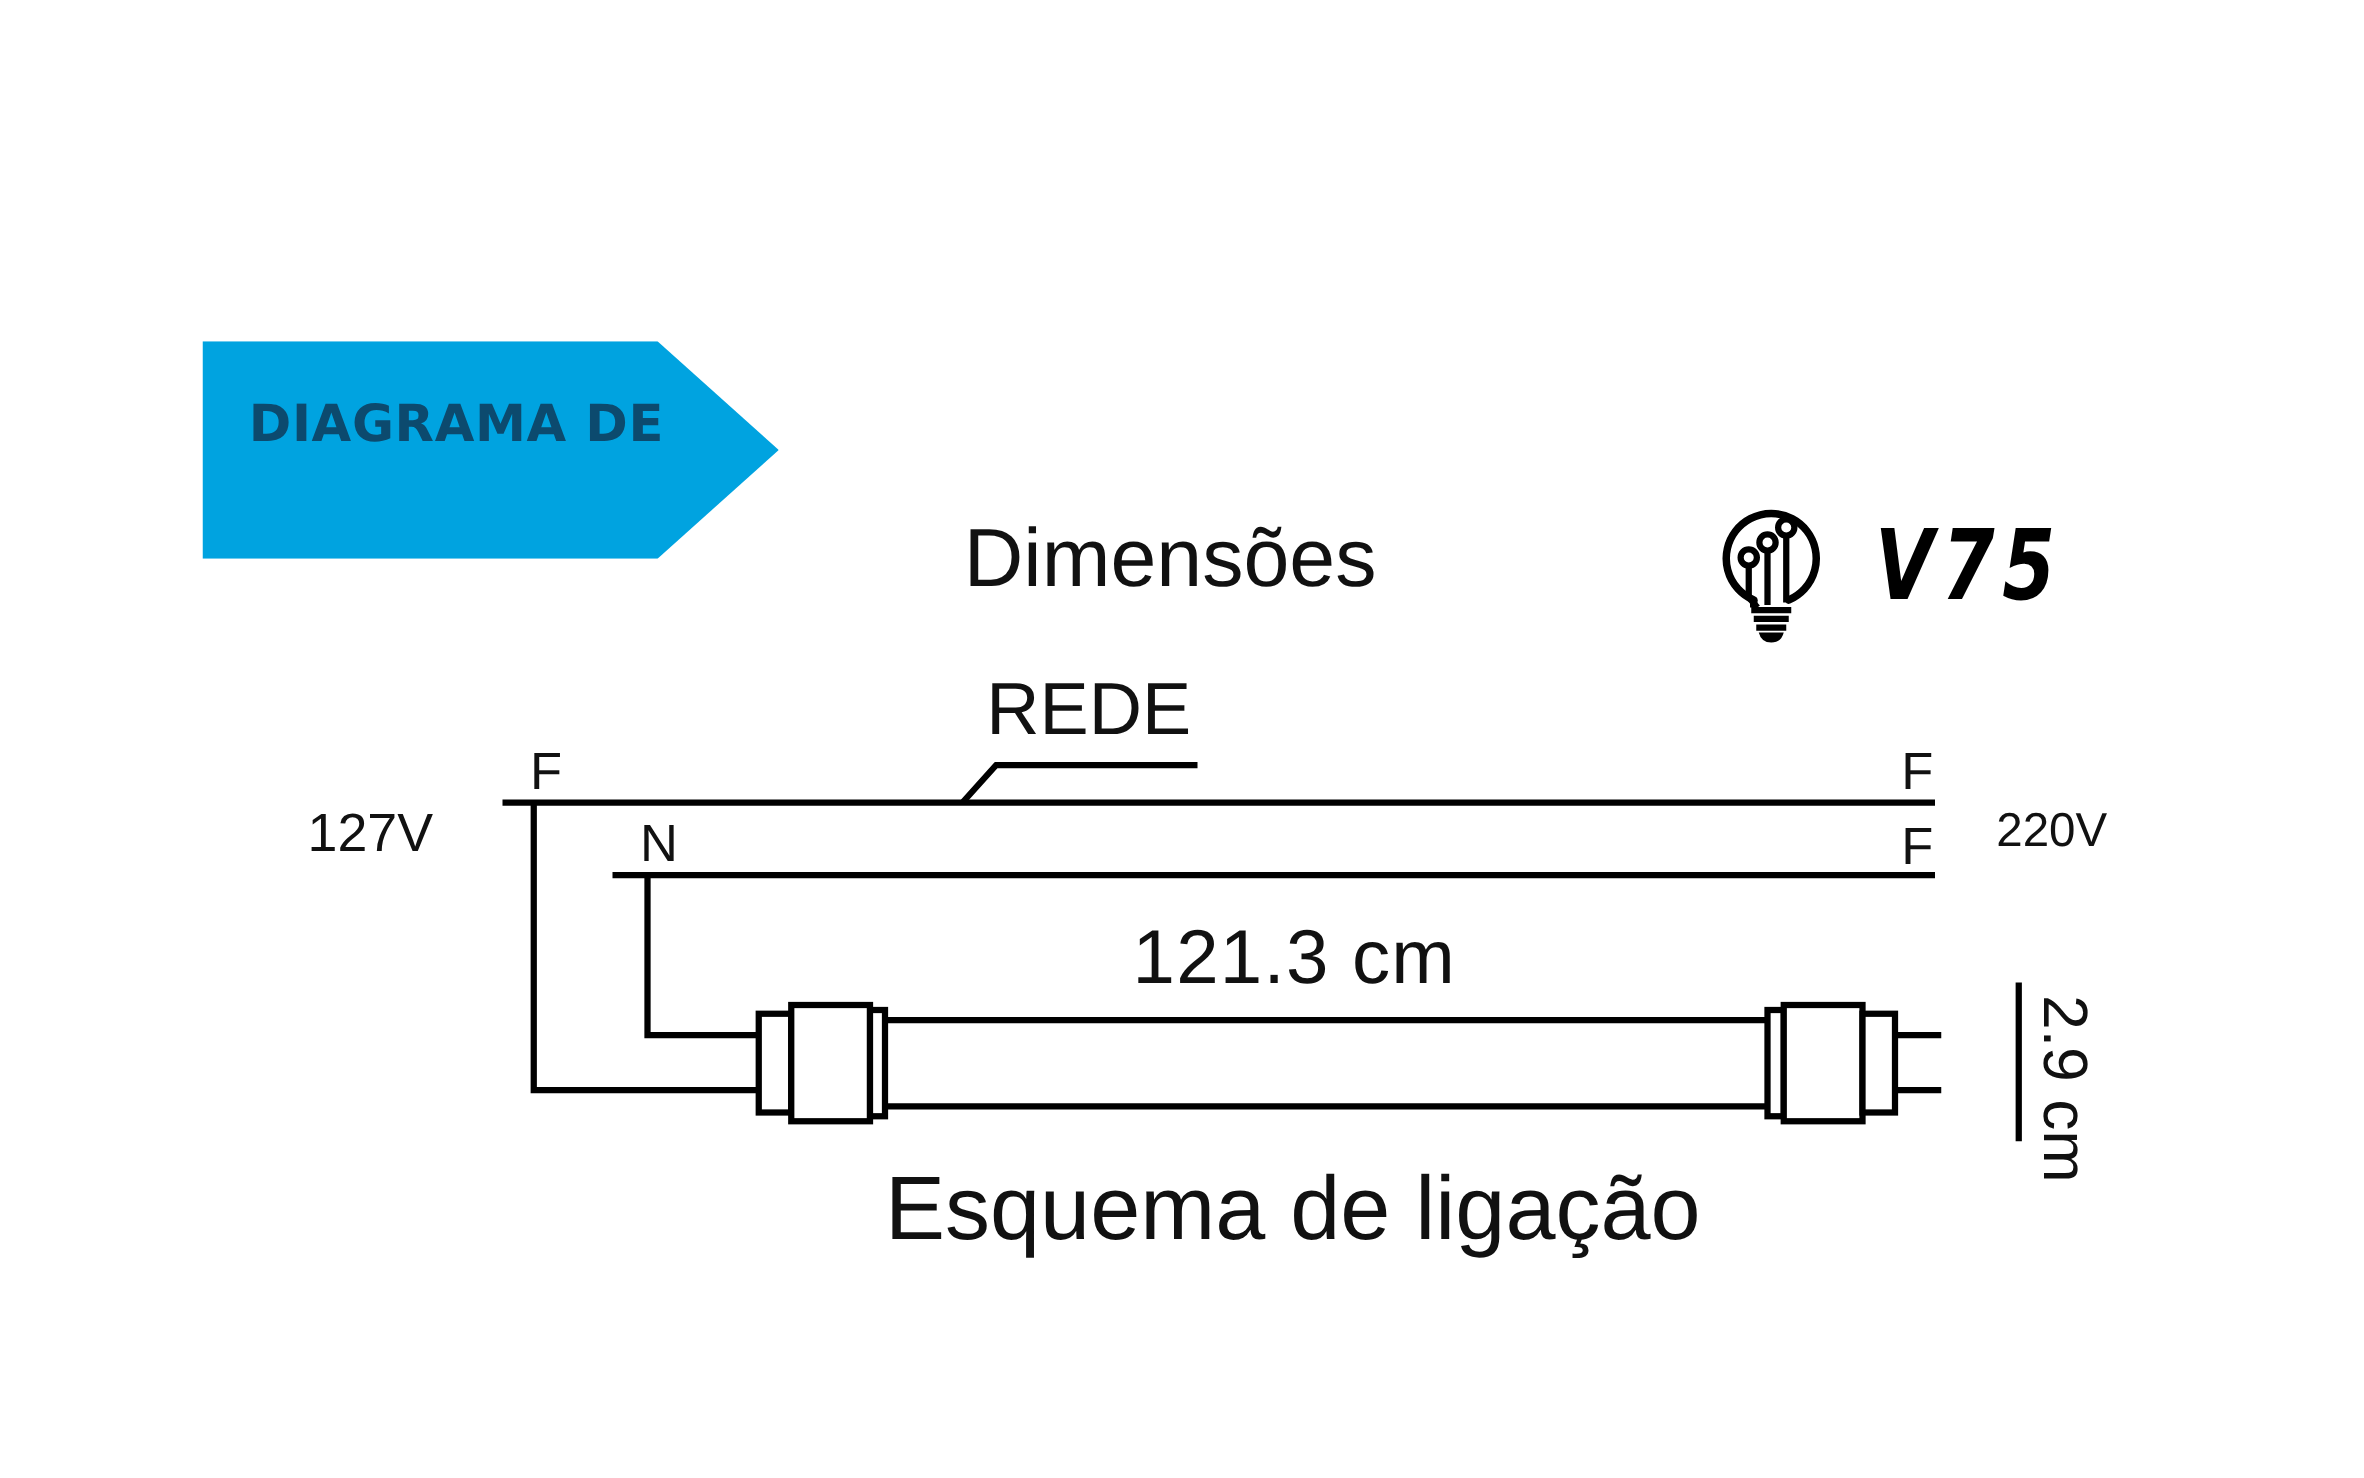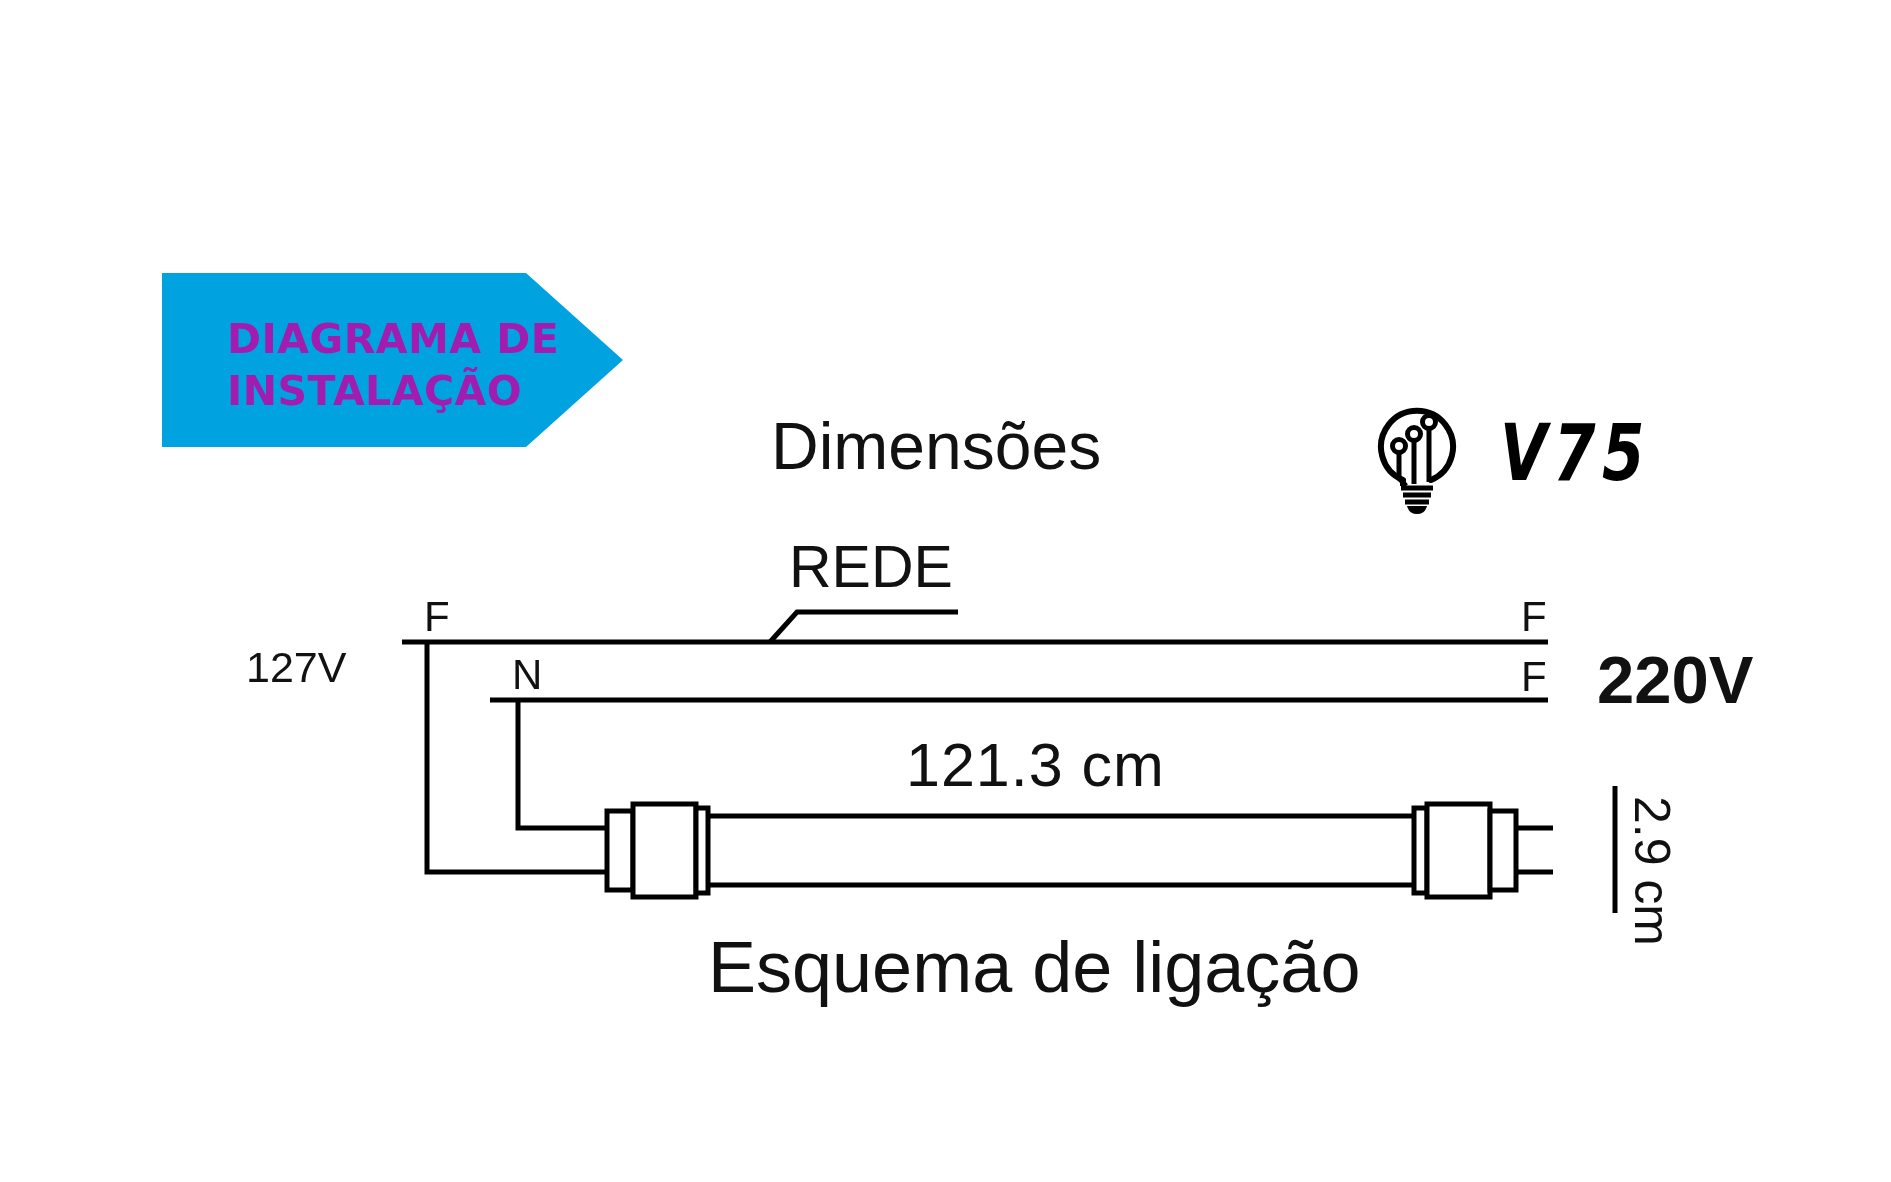--- a/index.html
+++ b/index.html
@@ -22,28 +22,27 @@
       left: 162px;
       top: 273px;
       width: 461px;
       height: 174px;
     }
     .banner svg { position: absolute; left: 0; top: 0; }
     .banner-text {
       position: absolute;
       left: 37px;
       top: 40px;
-      color: #a21caf;
+      color: #0c4a6e;
       font-family: "DejaVu Sans", sans-serif;
       font-weight: bold;
       font-size: 41px;
       line-height: 52px;
       letter-spacing: 0.5px;
       white-space: nowrap;
-      margin-left: 28px;
     }
     .banner-text span { display: block; }
 
     
     .diagram-svg {
       left: 0;
       top: 0;
       width: 1891px;
       height: 1182px;
     }
@@ -88,22 +87,21 @@
       font-size: 42px;
     }
     .lbl-127 {
       left: 246px;
       top: 646px;
       font-size: 43px;
     }
     .lbl-220 {
       left: 1597px;
       top: 646px;
-      font-size: 67px;
-      font-weight: bold;
+      font-size: 38px;
     }
     .lbl-length {
       left: 906px;
       top: 735px;
       font-size: 61px;
       letter-spacing: 1px;
     }
     .lbl-diameter {
       left: 1608px;
       top: 846px;
@@ -147,21 +145,20 @@
   </style>
 </head>
 <body>
 
 <div class="abs banner">
   <svg width="461" height="174" viewBox="0 0 461 174">
     <polygon points="0,0 364,0 461,87 364,174 0,174" fill="#00A3E0"></polygon>
   </svg>
   <div class="banner-text">
     <span>DIAGRAMA DE</span>
-    <span>INSTALAÇÃO</span>
   </div>
 </div>
 
 <div class="abs logo">
   <svg class="logo-bulb" width="90" height="115" viewBox="0 0 90 115">
 
     <path d="M 27 80 A 36 36 0 1 1 55 80" fill="none" stroke="#000" stroke-width="6" stroke-linecap="round"></path>
 
     <line x1="27" y1="80" x2="27" y2="86" stroke="#000" stroke-width="6"></line>
 

